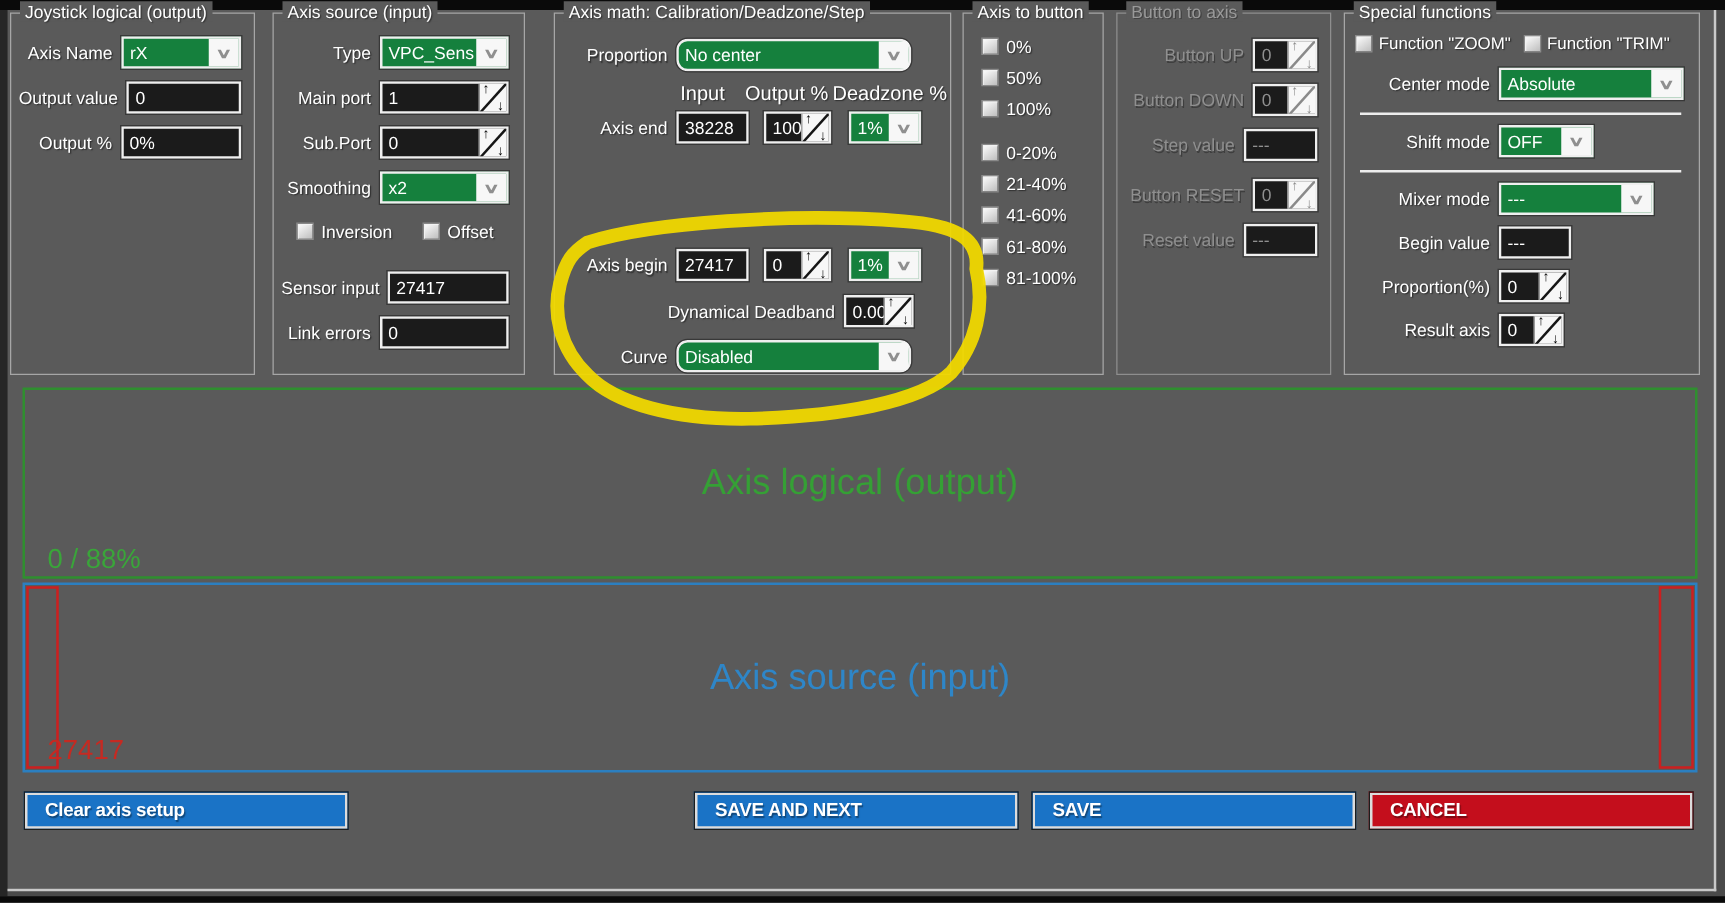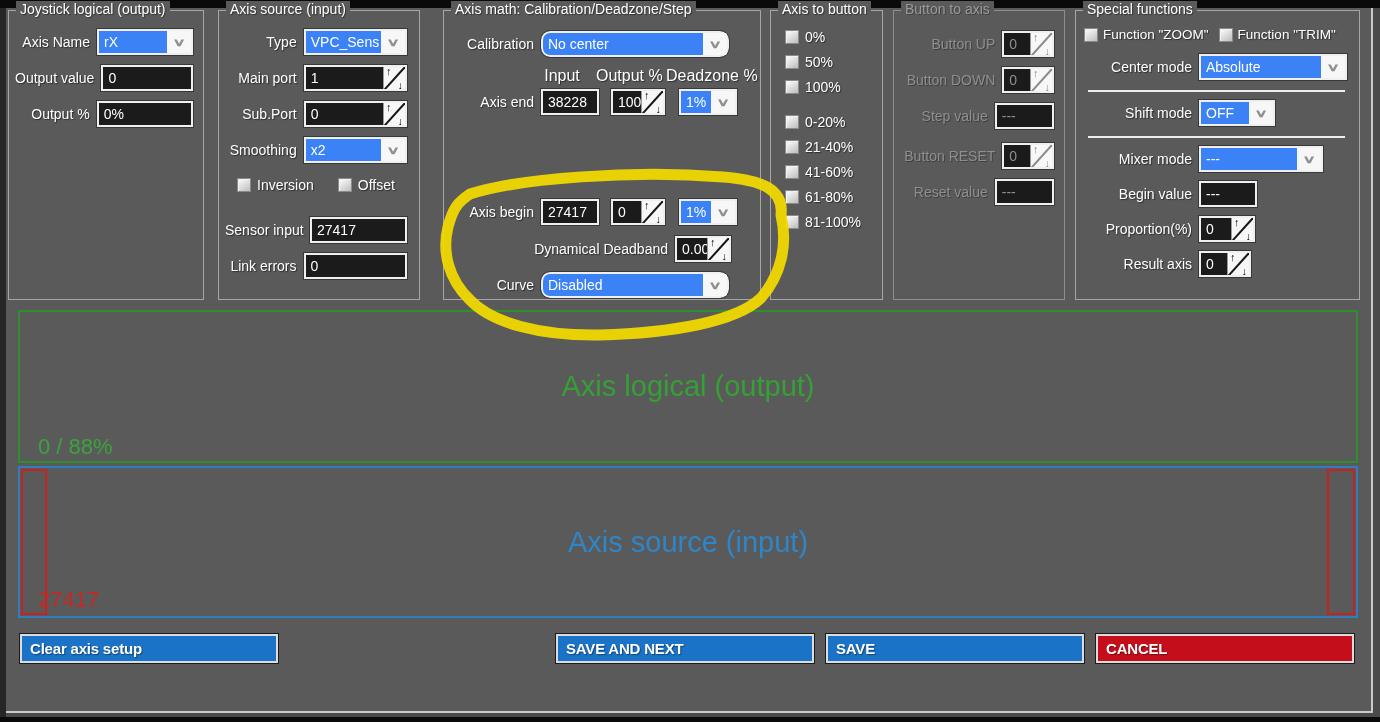--- a/index.html
+++ b/index.html
@@ -28,21 +28,21 @@
 
   .lc88 {width:88px;} .lc78 {width:78px;} .lc84 {width:84px;} .lc218{width:218px;}
   .lc96 {width:96px;} .lc108{width:108px;}
 
   
   .fld { height:26px; background:#1b1b1b; border:2px solid #efefef; outline:1px solid #383838;
          color:#ffffff; font-size:14px; display:flex; align-items:center; padding-left:5px; overflow:hidden; }
   .dis .fld { color:#909090; }
 
   
-  .dd { display:flex; height:26px; border:2px solid #efefef; outline:1px solid #383838; background:#3b82f6; }
+  .dd { display:flex; height:26px; border:2px solid #efefef; outline:1px solid #383838; background:#15803d; }
   .dd .val { flex:1; color:#ffffff; font-size:14px; display:flex; align-items:center; padding-left:5px; overflow:hidden; white-space:nowrap; }
   .ddbtn { width:24px; background:#f7f7f7; display:flex; align-items:center; justify-content:center; }
   .chev { transform:scaleX(1.7); font-size:11px; color:#8f8f8f; font-weight:bold; }
 
   
   .spin { display:flex; height:26px; border:2px solid #efefef; outline:1px solid #383838; background:#1b1b1b; }
   .spin .val { flex:1; color:#ffffff; font-size:14px; display:flex; align-items:center; padding-left:5px; overflow:hidden; }
   .dis .spin .val, .dis .dd .val { color:#8f8f8f; }
   .sb { width:22px; position:relative; background:#f7f7f7; border-left:1px solid #9a9a9a; overflow:hidden; }
   .sb .diag { position:absolute; left:-5px; top:10px; width:32px; height:2px; background:#161616; transform:rotate(-48deg); }
@@ -87,21 +87,21 @@
   #chartIn .ctitle { color:#2e86c8; }
   .readout { position:absolute; left:18px; bottom:1px; font-size:22px; color:#3aa53a; }
   #chartIn .readout { color:#c52a22; bottom:3px; z-index:3; }
   .rmark { position:absolute; top:1px; bottom:1px; border:2px solid #cc1f1f; }
   .rmark.left  { left:1px;  width:26px; }
   .rmark.right { right:1px; width:28px; }
 
   
   .btn { position:absolute; top:633px; width:260px; height:31px; background:#1a73c6;
          border:1px solid #1c1c1c; box-shadow:inset 0 0 0 2px #dcdcdc;
-         display:flex; align-items:center; padding-left:10px;
+         display:flex; align-items:center; padding-left:16px;
          color:#ffffff; font-weight:bold; font-size:15px; letter-spacing:-0.2px;
          text-shadow:1px 1px 1px rgba(0,0,0,.4); cursor:pointer; }
   #btnClear   { left:19px; }
   #btnSaveNext{ left:555px; }
   #btnSave    { left:825px; }
   #btnCancel  { left:1095px; background:#c40e1c; }
 
   
   #annot { position:absolute; left:428px; top:158px; width:386px; height:196px; pointer-events:none; z-index:6; }
 </style>
@@ -199,21 +199,21 @@
       <span class="lbl lc78">Link errors</span>
       <div class="fld w112">
           <span>0</span>
         </div>
     </div>
   </div>
 
   <div class="g" id="g3">
     <span class="legend">Axis math: Calibration/Deadzone/Step</span>
     <div class="row">
-      <span class="lbl lc84">Calibration</span>
+      <span class="lbl lc84">Proportion</span>
       <div class="dd w188">
         <span class="val">No center</span>
         <span class="ddbtn">
             <span class="chev">∨</span>
           </span>
       </div>
     </div>
     <div class="hdrrow">
       <span class="hdr h1">Input</span>
       <span class="hdr h2">Output %</span>

